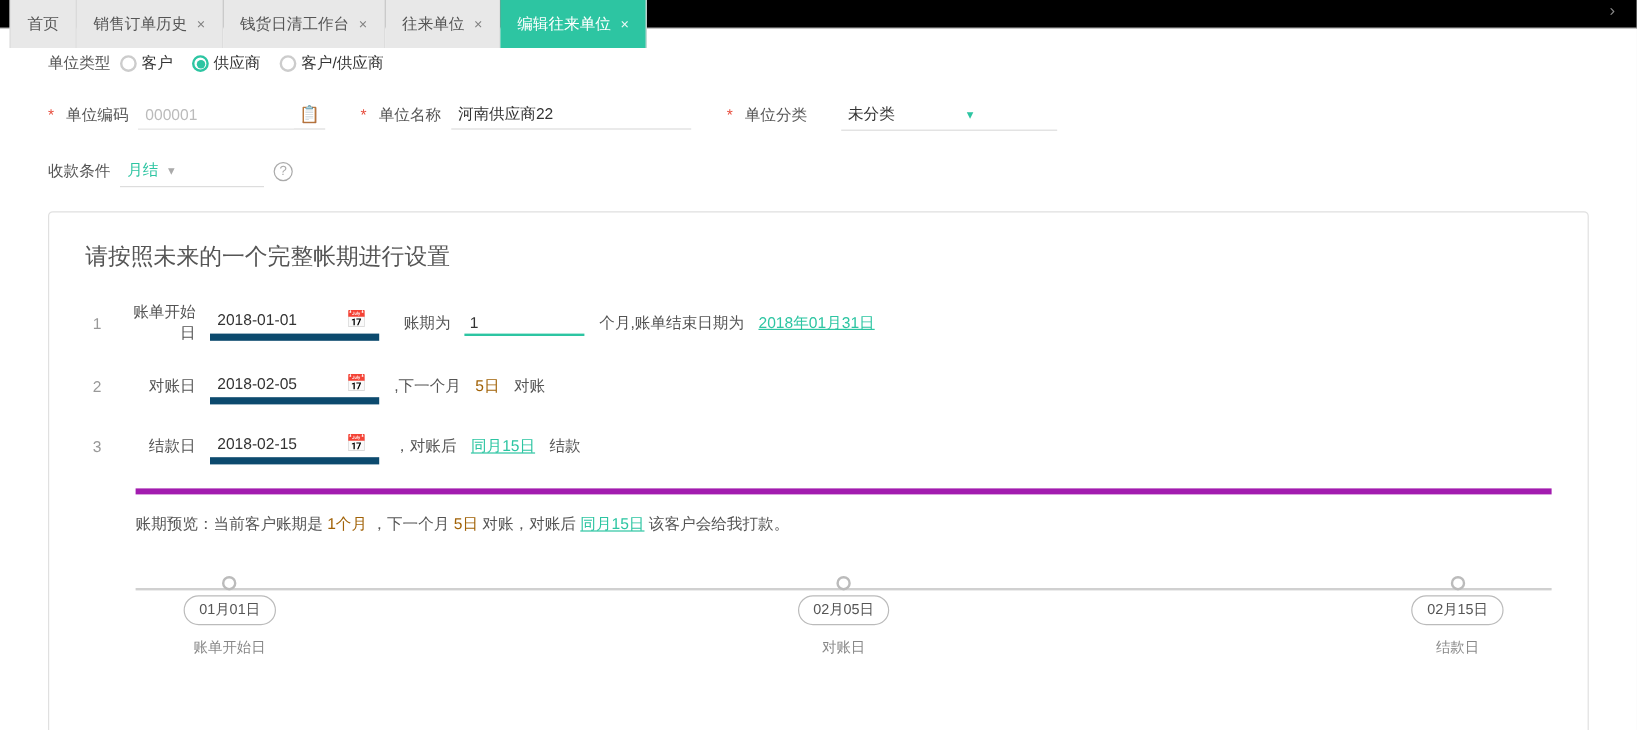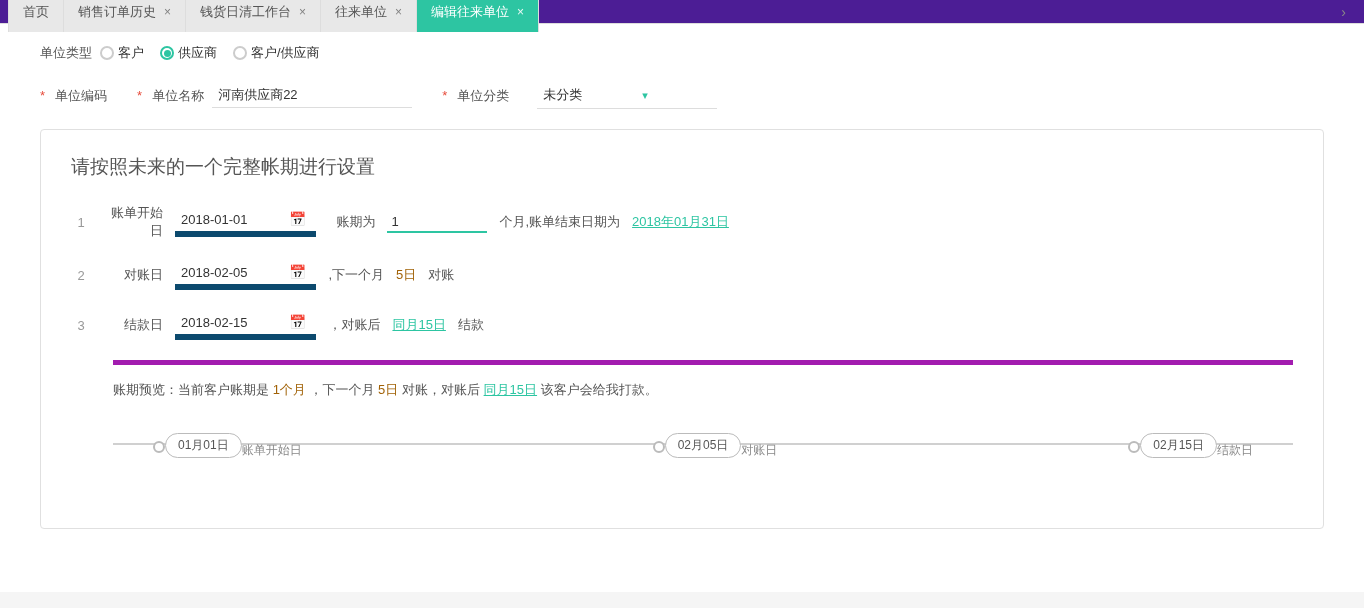--- a/index.html
+++ b/index.html
@@ -1,22 +1,22 @@
 <!DOCTYPE html>
 <html><head>
   <meta charset="utf-8">
   <style>
     * { box-sizing: border-box; margin: 0; padding: 0; }
     body { font-family: 'Microsoft YaHei', Arial, sans-serif; font-size: 13px; background: #f5f5f5; color: #333; }
 
     
     .tab-bar {
       display: flex;
-      align-items: center;
-      background: #4c1d95;
+      align-items: flex-start;
+      background: #000000;
       border-bottom: 1px solid #ddd;
       height: 24px;
       padding: 0 8px;
     }
     .tab {
       display: flex;
       align-items: center;
       padding: 0 14px;
       height: 40px;
       cursor: pointer;
@@ -262,21 +262,21 @@
       background: #d0d0d0;
     }
     .timeline-nodes {
       display: flex;
       align-items: flex-start;
       justify-content: space-between;
       position: relative;
     }
     .timeline-node {
       display: flex;
-      flex-direction: row;
+      flex-direction: column;
       align-items: center;
       position: relative;
     }
     .node-date-badge {
       border: 1px solid #bbb;
       border-radius: 20px;
       padding: 3px 12px;
       font-size: 12px;
       color: #555;
       background: #fff;
@@ -342,36 +342,50 @@
           <span>客户/供应商</span>
         </div>
       </div>
     </div>
   </div>
 
   <div class="form-row">
     <div class="form-field">
       <span class="required-star">*</span>
       <span class="field-label">单位编码</span>
+      <div class="input-with-icon">
+        <input type="text" value="000001" style="width: 130px; border: none; outline: none; font-size: 13px; color: rgb(187, 187, 187); padding: 4px 6px;">
+        <span class="cal-icon">📋</span>
+      </div>
     </div>
     <div class="form-field">
       <span class="required-star">*</span>
       <span class="field-label">单位名称</span>
       <input type="text" class="form-input" value="河南供应商22" style="width: 200px;">
     </div>
     <div class="form-field">
       <span class="required-star">*</span>
       <span class="field-label">单位分类</span>
       <div class="select-field-gray">
         <span class="select-value-gray">未分类</span>
         <span class="select-arrow dropdown-arrow" style="color:#2dc5a2; margin-left:50px;"></span>
       </div>
     </div>
   </div>
 
+  <div class="form-row">
+    <div class="form-field">
+      <span class="field-label">收款条件</span>
+      <div class="select-field">
+        <span class="select-value">月结</span>
+        <span class="select-arrow">▾</span>
+      </div>
+      <div class="help-icon">?</div>
+    </div>
+  </div>
 
   <div class="card">
     <div class="card-title">请按照未来的一个完整帐期进行设置</div>
 
     <div class="setting-row">
       <span class="row-num">1</span>
       <span class="row-type-label">账单开始日</span>
       <div class="date-input-wrap">
         <input type="text" value="2018-01-01" style="">
         <span class="cal-icon">📅</span>

